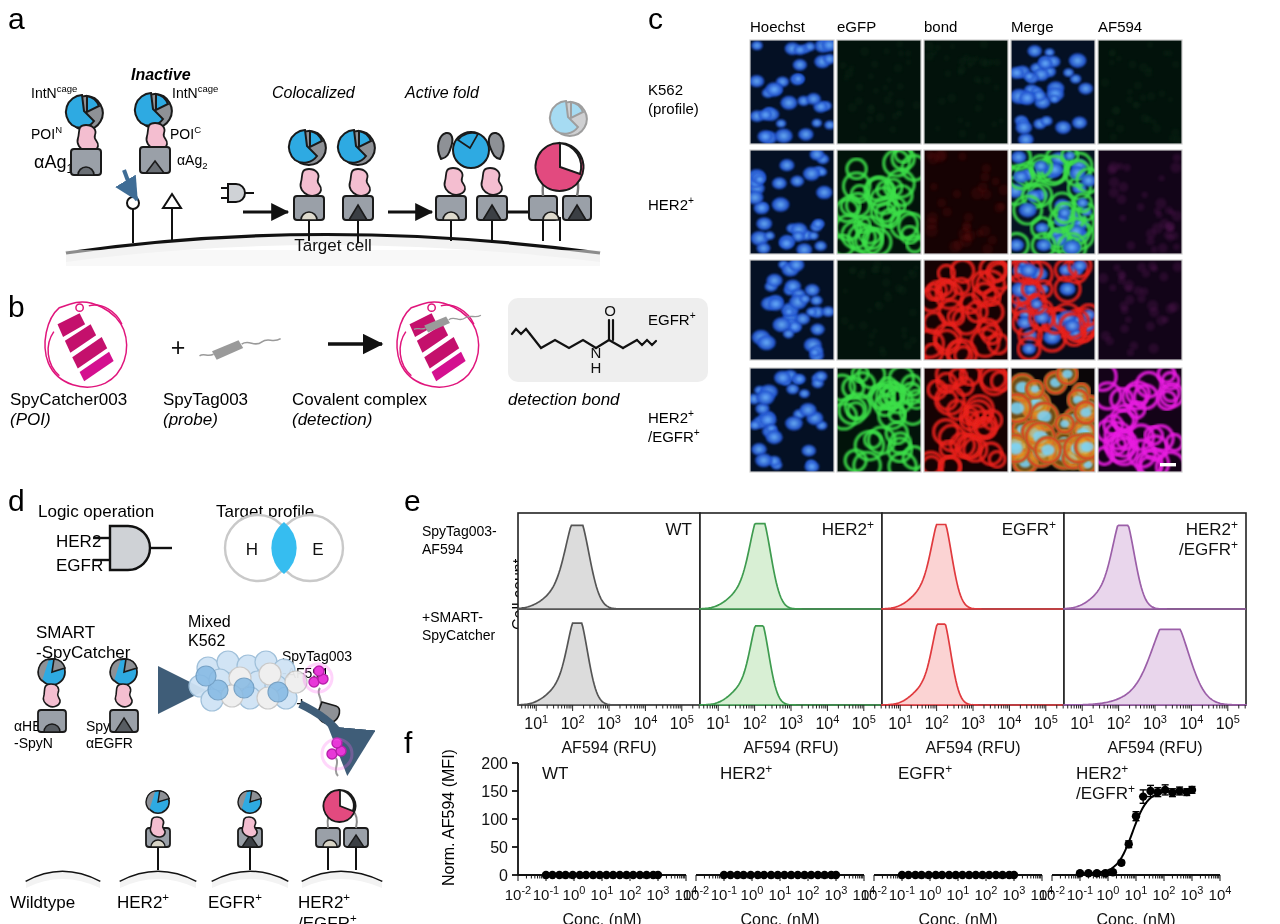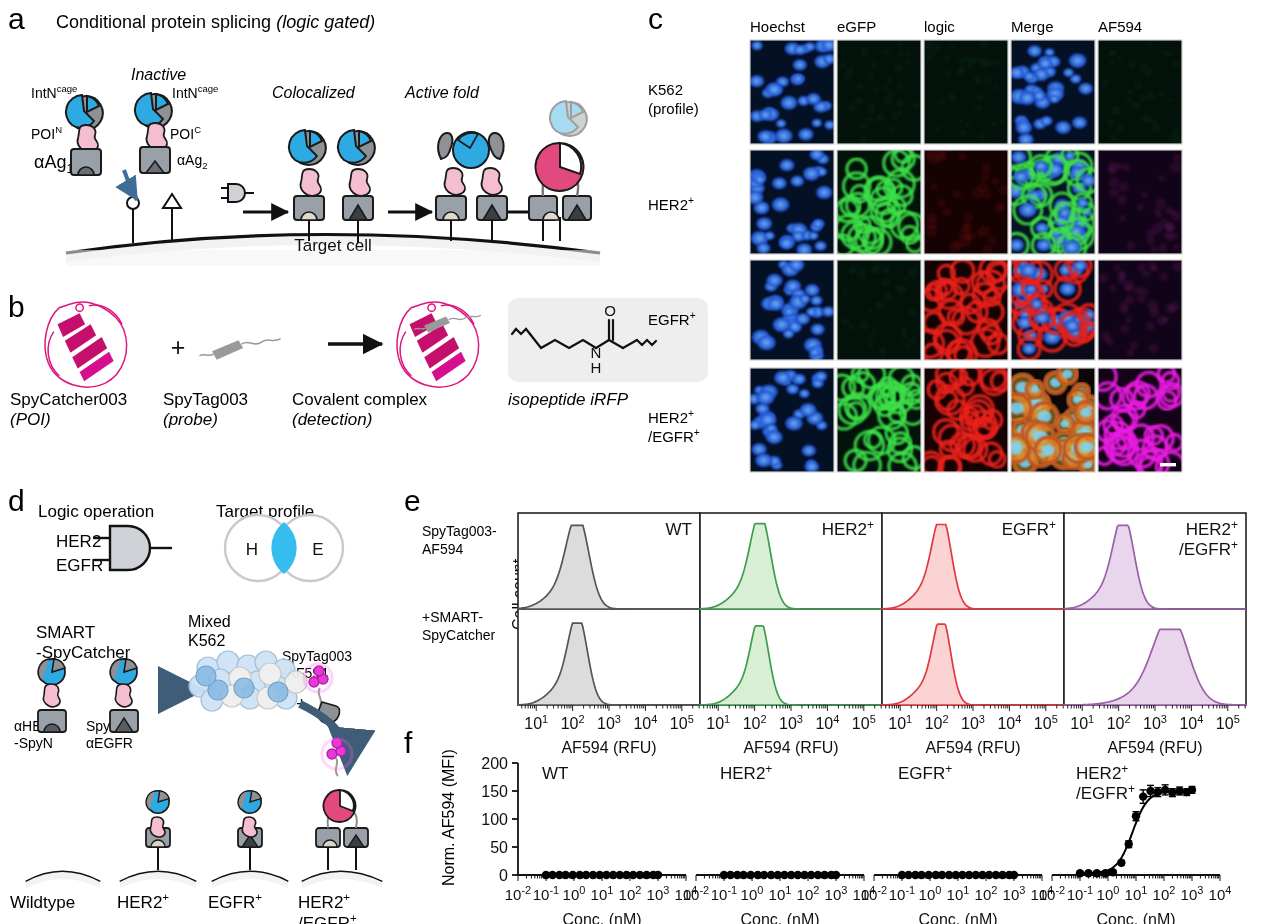--- a/index.html
+++ b/index.html
@@ -12,25 +12,22 @@
   svg{display:block;overflow:visible;}
   .txt{white-space:pre;}
   sup{font-size:0.68em;vertical-align:super;line-height:0;}
   sub{font-size:0.68em;vertical-align:sub;line-height:0;}
 </style>
 </head>
 <body>
 
 <div class="abs" style="left:0;top:0;width:640px;height:278px;">
   <div class="abs pl" style="left:8px;top:2px;font-size:30px;">a</div>
-  <div class="abs" style="left:56px;top:12px;font-size:18px;">
-    <span class="txt">Conditional protein splicing </span><span class="ital txt">(logic gated)</span>
-  </div>
-
-  <div class="abs ital" style="left:131px;top:66px;font-size:16px;">Inactive</div>
+
+  <div class="abs ital" style="left:131px;top:66px;font-size:16px;font-weight:bold;">Inactive</div>
   <div class="abs ital" style="left:272px;top:84px;font-size:16px;">Colocalized</div>
   <div class="abs ital" style="left:405px;top:84px;font-size:16px;">Active fold</div>
 
   <div class="abs" style="left:31px;top:85px;font-size:14px;"><span>IntN</span><sup>cage</sup></div>
   <div class="abs" style="left:172px;top:85px;font-size:14px;"><span>IntN</span><sup>cage</sup></div>
   <div class="abs" style="left:31px;top:126px;font-size:14px;"><span>POI</span><sup>N</sup></div>
   <div class="abs" style="left:170px;top:126px;font-size:14px;"><span>POI</span><sup>C</sup></div>
   <div class="abs" style="left:34px;top:152px;font-size:18px;"><span>αAg</span><sub>1</sub></div>
   <div class="abs" style="left:177px;top:152px;font-size:14px;"><span>αAg</span><sub>2</sub></div>
 
@@ -219,29 +216,29 @@
     <div class="ital">(POI)</div>
   </div>
   <div class="abs ctr" style="left:163px;top:108px;width:125px;font-size:17px;">
     <div>SpyTag003</div>
     <div class="ital">(probe)</div>
   </div>
   <div class="abs ctr" style="left:292px;top:108px;width:190px;font-size:17px;">
     <div>Covalent complex</div>
     <div class="ital">(detection)</div>
   </div>
-  <div class="abs ctr ital" style="left:508px;top:108px;width:200px;font-size:17px;">isopeptide iRFP</div>
+  <div class="abs ctr ital" style="left:508px;top:108px;width:200px;font-size:17px;">detection bond</div>
 </div>
 
 <div class="abs" style="left:640px;top:0;width:640px;height:480px;">
   <div class="abs pl" style="left:8px;top:2px;font-size:30px;">c</div>
 
   <div class="abs ctr" style="left:110px;top:18px;width:86px;font-size:15px;">Hoechst</div>
   <div class="abs ctr" style="left:197px;top:18px;width:86px;font-size:15px;">eGFP</div>
-  <div class="abs ctr" style="left:284px;top:18px;width:86px;font-size:15px;">logic</div>
+  <div class="abs ctr" style="left:284px;top:18px;width:86px;font-size:15px;">bond</div>
   <div class="abs ctr" style="left:371px;top:18px;width:86px;font-size:15px;">Merge</div>
   <div class="abs ctr" style="left:458px;top:18px;width:86px;font-size:15px;">AF594</div>
 
   <div class="abs ctr" style="left:8px;top:80px;width:100px;font-size:15px;line-height:19px;">
     <div>K562</div>
     <div>(profile)</div>
   </div>
   <div class="abs ctr" style="left:8px;top:195px;width:100px;font-size:15px;line-height:19px;">
     <div><span>HER2</span><sup>+</sup></div>
   </div>

